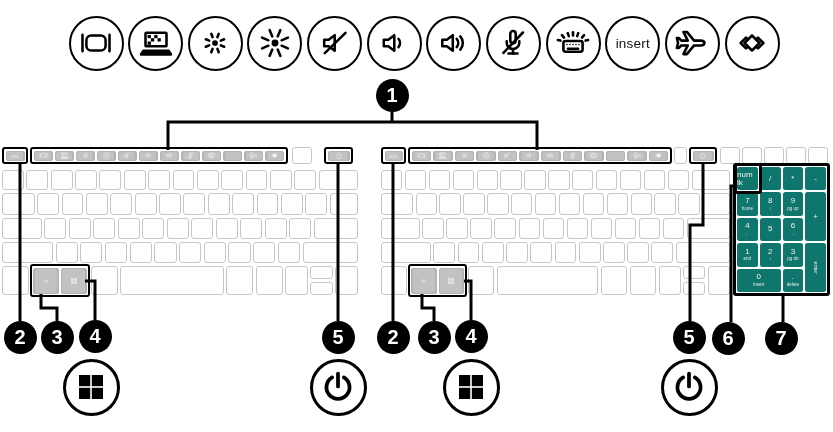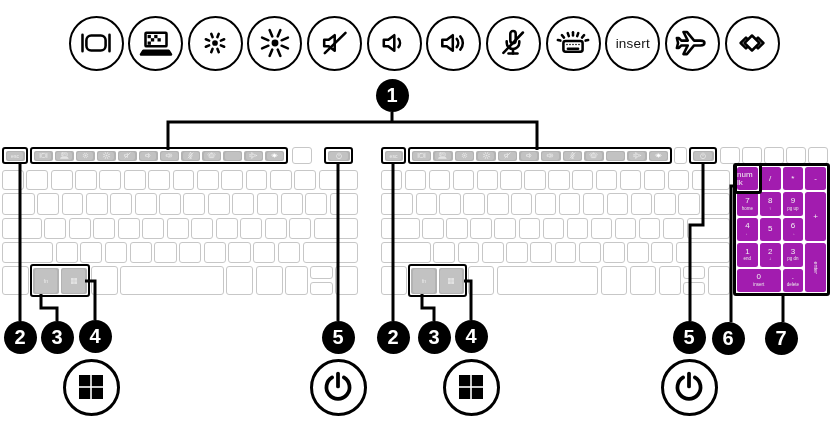--- a/index.html
+++ b/index.html
@@ -15,21 +15,21 @@
   .legend-circle span.txt{font-size:13.5px;color:#111;letter-spacing:.2px;}
   
   .kb{position:absolute;}
   .lkey{position:absolute;background:#fff;border:1.5px solid #c7c7c7;border-radius:3px;box-sizing:border-box;}
   .hl-box{position:absolute;background:#fff;border:2.6px solid #000;border-radius:3px;box-sizing:border-box;display:flex;gap:2px;padding:1.5px;}
   .hl-key{flex:1;background:#b3b3b3;border-radius:2px;position:relative;display:flex;align-items:center;justify-content:center;overflow:hidden;}
   .hl-key .face{position:absolute;left:1.5px;right:1.5px;top:1px;bottom:1px;background:#c2c2c2;border-radius:2px;
     display:flex;align-items:center;justify-content:center;color:#efefef;}
   .hl-key .face .klabel{font-size:5px;color:#ededed;}
   .np-box{position:absolute;background:#fff;border:3px solid #000;border-radius:3px;box-sizing:border-box;}
-  .np-key{position:absolute;background:#a21caf;border-radius:2.5px;box-sizing:border-box;color:#f1f1f1;
+  .np-key{position:absolute;background:#0f766e;border-radius:2.5px;box-sizing:border-box;color:#f1f1f1;
     display:flex;flex-direction:column;align-items:center;justify-content:center;line-height:1;}
   .np-key .main{font-size:8px;}
   .np-key .tag{font-size:4.5px;margin-top:1.5px;color:#e9e9e9;}
   .np-key.vtext .main{transform:rotate(90deg);font-size:5.5px;}
   .outline-box{position:absolute;border:3px solid #000;border-radius:3px;box-sizing:border-box;background:transparent;}
   
   .badge{
     position:absolute;width:33px;height:33px;border-radius:50%;background:#000;color:#fff;
     display:flex;align-items:center;justify-content:center;font-size:20px;font-weight:bold;
   }

